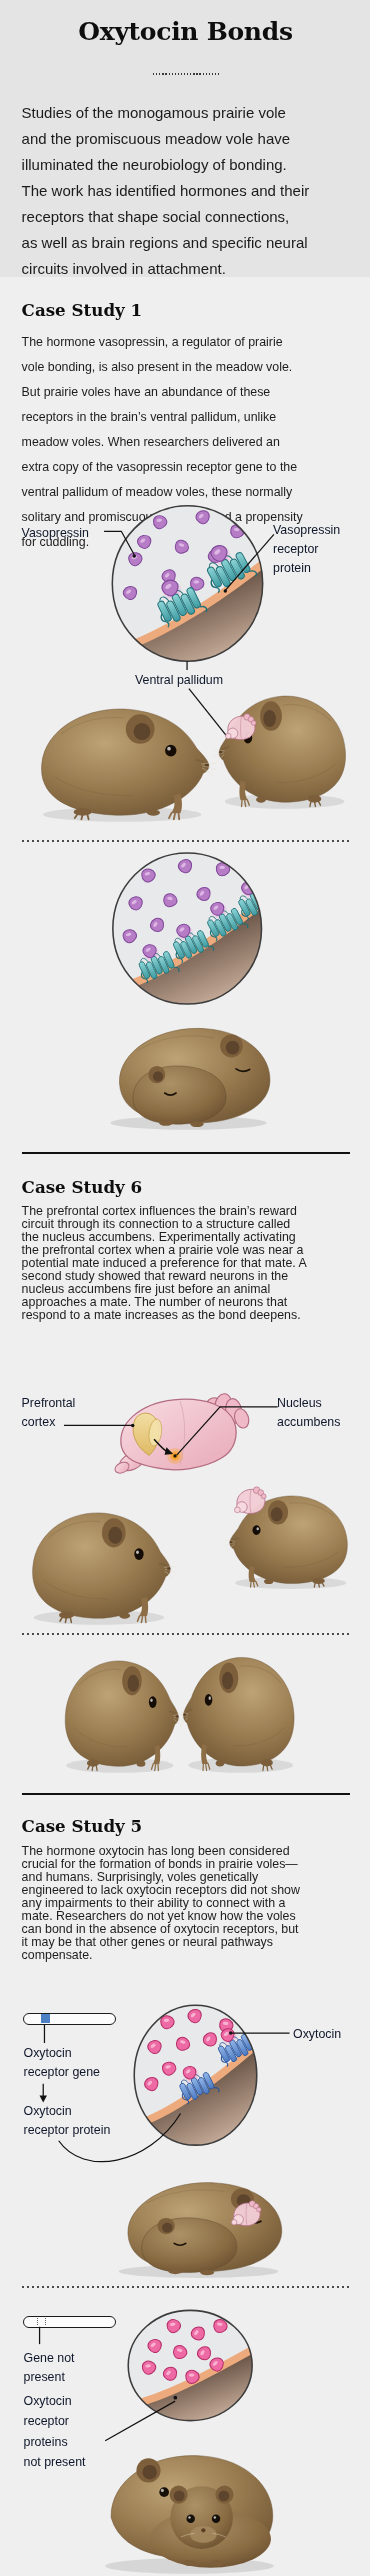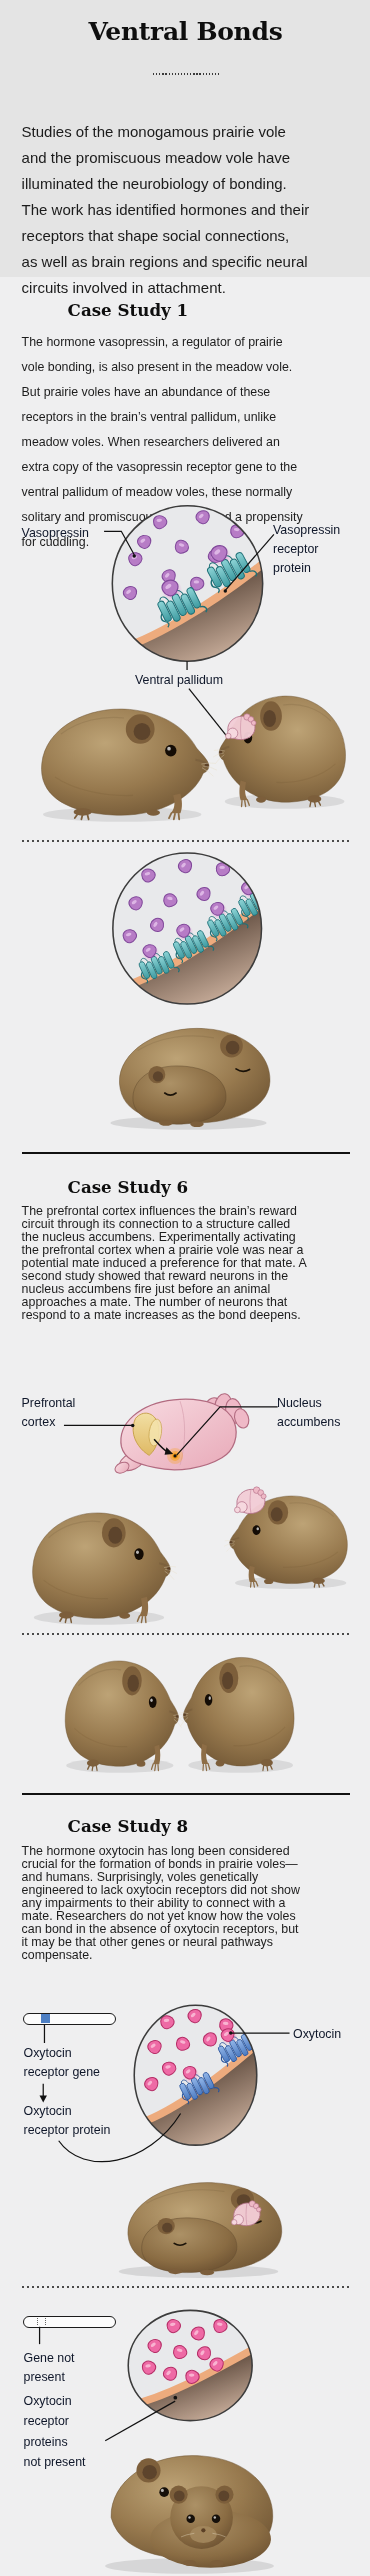--- a/index.html
+++ b/index.html
@@ -5,23 +5,23 @@
   html,body{margin:0;padding:0;background:#efeff0;}
   #canvas{position:relative;width:371px;height:2576px;background:#efeff0;overflow:hidden;
           font-family:"Liberation Sans",sans-serif;color:#1d1d1d;}
   .abs{position:absolute;}
   .bg-top{left:0;top:0;width:371px;height:277px;background:#e4e4e4;}
   .title{left:0;top:17.3px;width:371px;text-align:center;
          font-family:"DejaVu Serif","Liberation Serif",serif;font-weight:bold;
          font-size:25px;letter-spacing:-0.3px;color:#0e0e0e;}
   .title-dots{left:153px;top:73px;width:66px;height:1.9px;
          background:repeating-linear-gradient(90deg,#3a3a3a 0 1.2px,transparent 1.2px 3.1px);}
-  .intro{left:21.6px;top:100px;font-size:15px;line-height:26px;white-space:pre;color:#1b1b1b;margin-top:19px;}
+  .intro{left:21.6px;top:100px;font-size:15px;line-height:26px;white-space:pre;color:#1b1b1b;}
   .h2{font-family:"DejaVu Serif","Liberation Serif",serif;font-weight:bold;
-      font-size:16.7px;color:#0e0e0e;margin-left:46px;}
+      font-size:16.7px;color:#0e0e0e;}
   .body{font-size:12.4px;white-space:pre;color:#1d1d1d;}
   .lh32{line-height:25px;} .lh30{line-height:13px;}
   .lbl{font-size:12.4px;line-height:18.5px;white-space:pre-line;color:#0f172a;}
   .lh31{line-height:19px;} .lh33{line-height:20.4px;}
   .center{text-align:center;}
   .dotted-div{height:1.9px;width:328px;
       background:repeating-linear-gradient(90deg,#4a4a4a 0 1.9px,transparent 1.9px 5px);}
   .solid-div{height:1.9px;width:328px;background:#111;}
   .gene-bar{width:93px;height:11.7px;border:1.5px solid #1c1c1c;border-radius:6.8px;
       background:#fcfcfc;box-sizing:border-box;}
@@ -173,21 +173,21 @@
         <circle cx="77" cy="30" r="6" fill="#eeb9c6" stroke="#b4718a" stroke-width="1.6"></circle>
         <circle cx="24" cy="56" r="13" fill="#f6d8df" stroke="#b4718a" stroke-width="1.8"></circle>
         <circle cx="13" cy="63" r="7" fill="#f6d8df" stroke="#b4718a" stroke-width="1.6"></circle>
         <path d="M 46,14 C 43,34 43,52 46,71" stroke="#c98aa0" stroke-width="1.5" fill="none"></path>
       </g>
     </defs>
   </svg>
 
   <div class="abs bg-top"></div>
 
-  <div class="abs title">Ventral Bonds</div>
+  <div class="abs title">Oxytocin Bonds</div>
   <div class="abs title-dots"></div>
   <div class="abs intro">Studies of the monogamous prairie vole
 and the promiscuous meadow vole have
 illuminated the neurobiology of bonding.
 The work has identified hormones and their
 receptors that shape social connections,
 as well as brain regions and specific neural
 circuits involved in attachment.</div>
 
   <div class="abs h2" style="left:21.6px;top:300px">Case Study 1</div>
@@ -343,21 +343,21 @@
 
   <svg class="abs" style="left:54px;top:1643px" width="130" height="131" viewBox="0 0 320 215" preserveAspectRatio="none">
     <use href="#voleR"></use>
   </svg>
   <svg class="abs" style="left:178px;top:1639px" width="127" height="135" viewBox="0 0 320 215" preserveAspectRatio="none">
     <use href="#voleR" transform="translate(320,0) scale(-1,1)"></use>
   </svg>
 
   <div class="abs solid-div" style="left:21.6px;top:1793px"></div>
 
-  <div class="abs h2" style="left:21.6px;top:1816px">Case Study 8</div>
+  <div class="abs h2" style="left:21.6px;top:1816px">Case Study 5</div>
   <div class="abs body lh30" style="left:21.6px;top:1845px">The hormone oxytocin has long been considered
 crucial for the formation of bonds in prairie voles—
 and humans. Surprisingly, voles genetically
 engineered to lack oxytocin receptors did not show
 any impairments to their ability to connect with a
 mate. Researchers do not yet know how the voles
 can bond in the absence of oxytocin receptors, but
 it may be that other genes or neural pathways
 compensate.</div>
 

